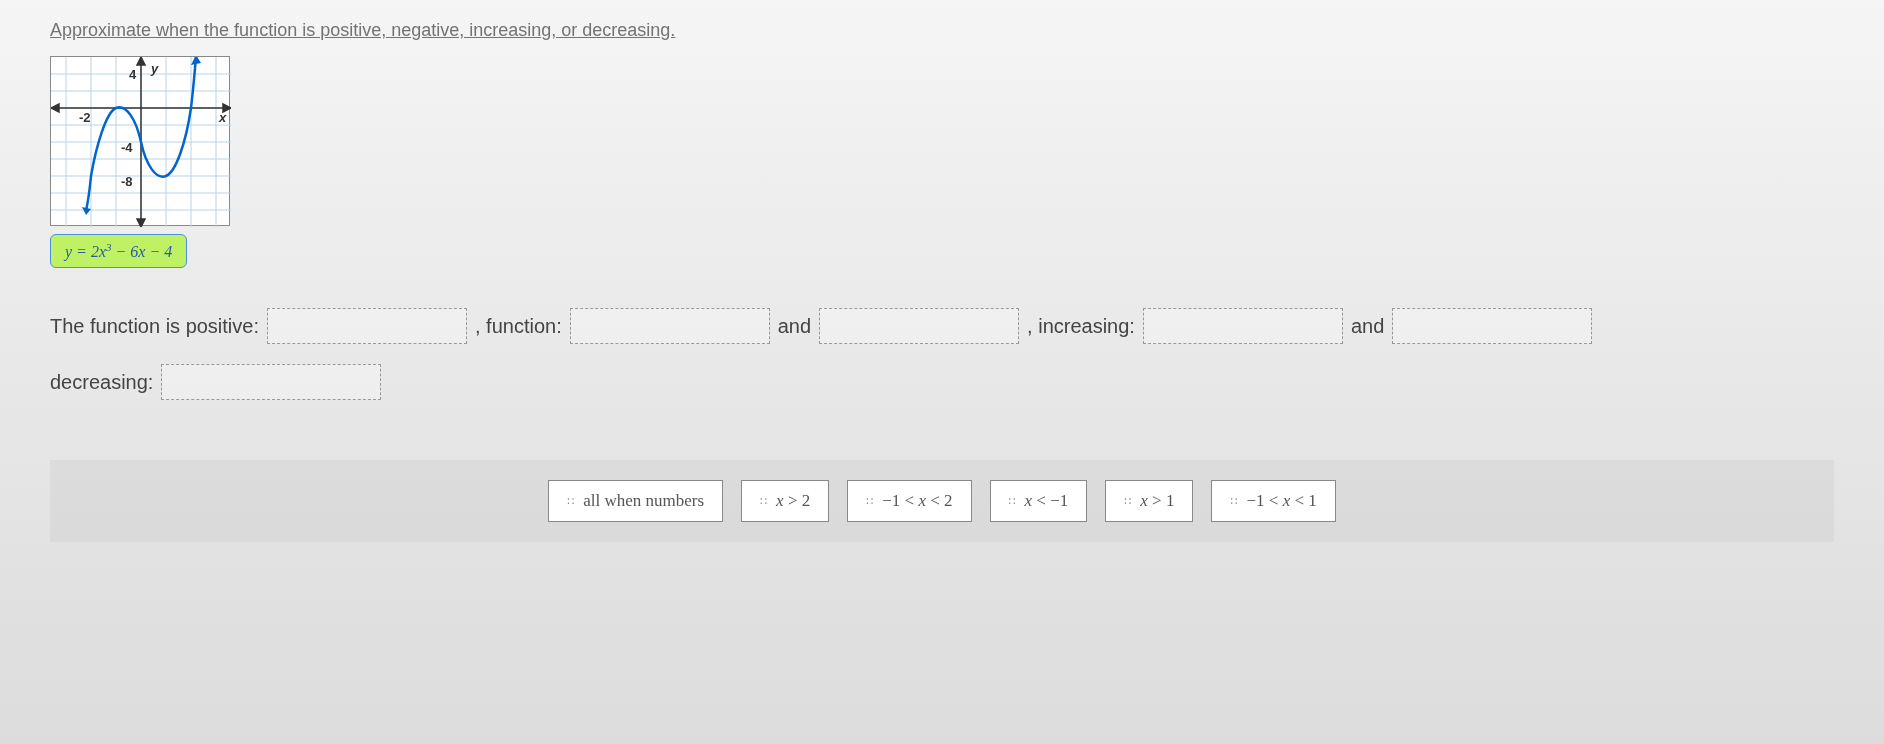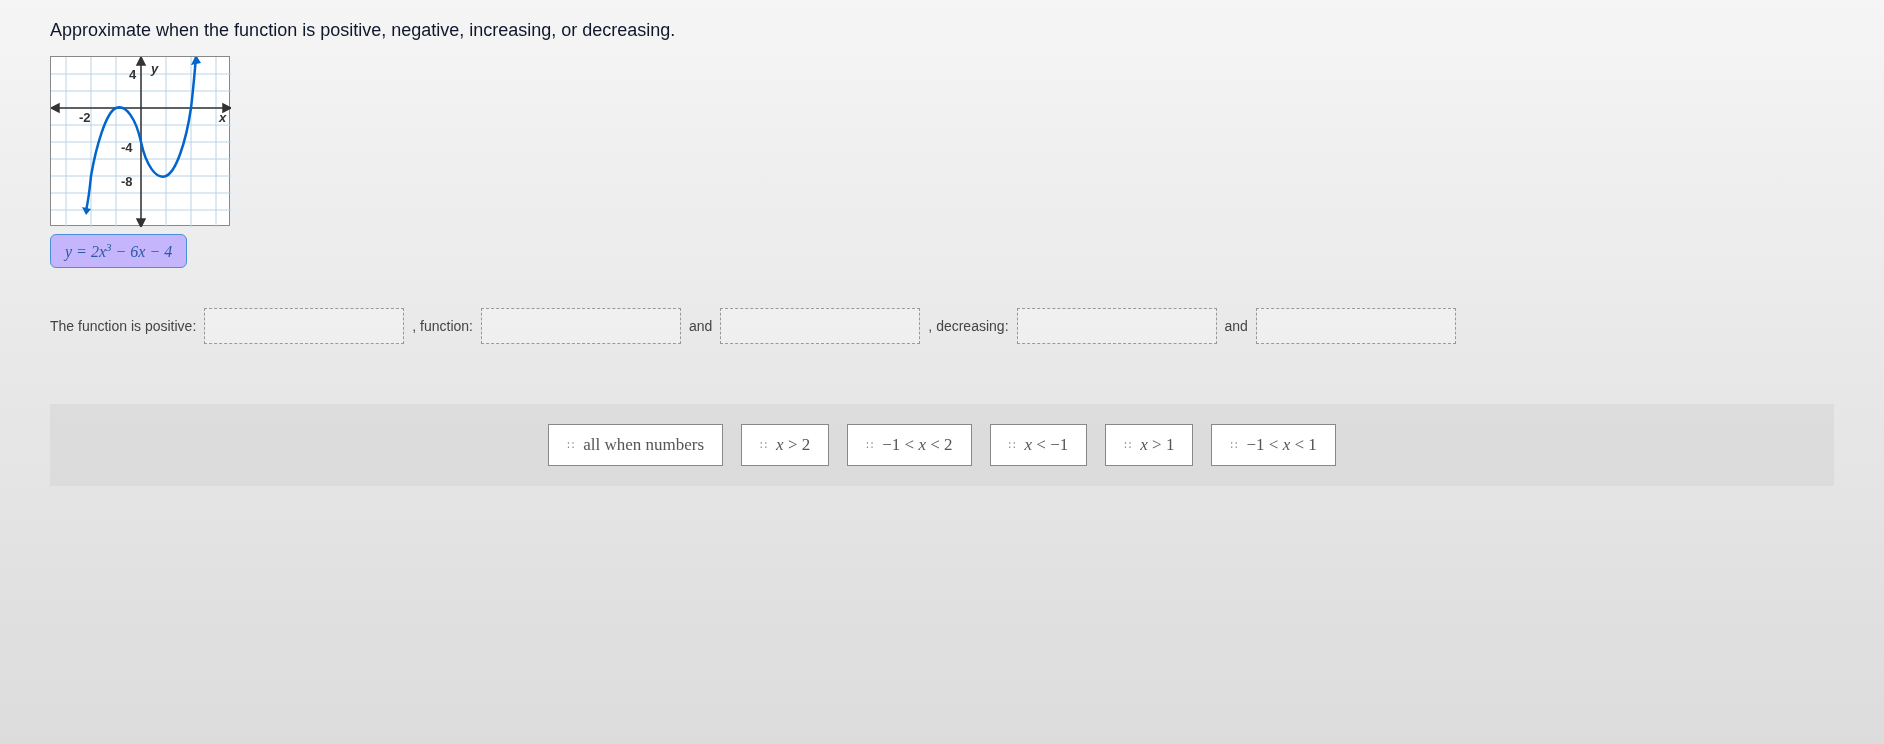--- a/index.html
+++ b/index.html
@@ -9,52 +9,53 @@
     }
     body {
       font-family: Arial, sans-serif;
       background: linear-gradient(to bottom, #f5f5f5 0%, #e8e8e8 50%, #dcdcdc 100%);
       padding: 20px 50px;
       min-height: 744px;
       color: #333;
     }
     .question-text {
       font-size: 18px;
-      color: #0f172a;
+      color: #737373;
       margin-bottom: 15px;
+      text-decoration: underline;
     }
     .graph-container {
       width: 180px;
       margin-bottom: 10px;
     }
     .graph {
       width: 180px;
       height: 170px;
       background: white;
       border: 1px solid #888;
       position: relative;
     }
     .equation-box {
       display: inline-block;
       margin-top: 8px;
       padding: 6px 14px;
       border: 1px solid #4a90d9;
       border-radius: 6px;
-      background: #c4b5fd;
+      background: #bef264;
       color: #2c5aa0;
       font-size: 16px;
       font-style: italic;
       font-family: 'Times New Roman', serif;
     }
     .equation-box sup {
       font-size: 11px;
     }
     .answer-section {
       margin-top: 40px;
-      font-size: 14px;
+      font-size: 20px;
       color: #444;
     }
     .answer-row {
       display: flex;
       align-items: center;
       flex-wrap: wrap;
       gap: 8px;
       margin-bottom: 20px;
     }
     .drop-zone {
@@ -159,25 +160,29 @@
 </div>
 
 <div class="answer-section">
   <div class="answer-row">
     <span class="label-text">The function is positive:</span>
     <span class="drop-zone"></span>
     <span class="label-text">, function:</span>
     <span class="drop-zone"></span>
     <span class="label-text">and</span>
     <span class="drop-zone"></span>
-    <span class="label-text">, decreasing:</span>
+    <span class="label-text">, increasing:</span>
     <span class="drop-zone"></span>
     <span class="label-text">and</span>
     <span class="drop-zone"></span>
   </div>
+  <div class="answer-row">
+    <span class="label-text">decreasing:</span>
+    <span class="drop-zone" style="width:220px"></span>
+  </div>
 </div>
 
 <div class="options-bar">
   <div class="option-tile">
     <span class="drag-handle">∷</span>
     <span>all when numbers</span>
   </div>
   <div class="option-tile">
     <span class="drag-handle">∷</span>
     <span><i>x</i> &gt; 2</span>

